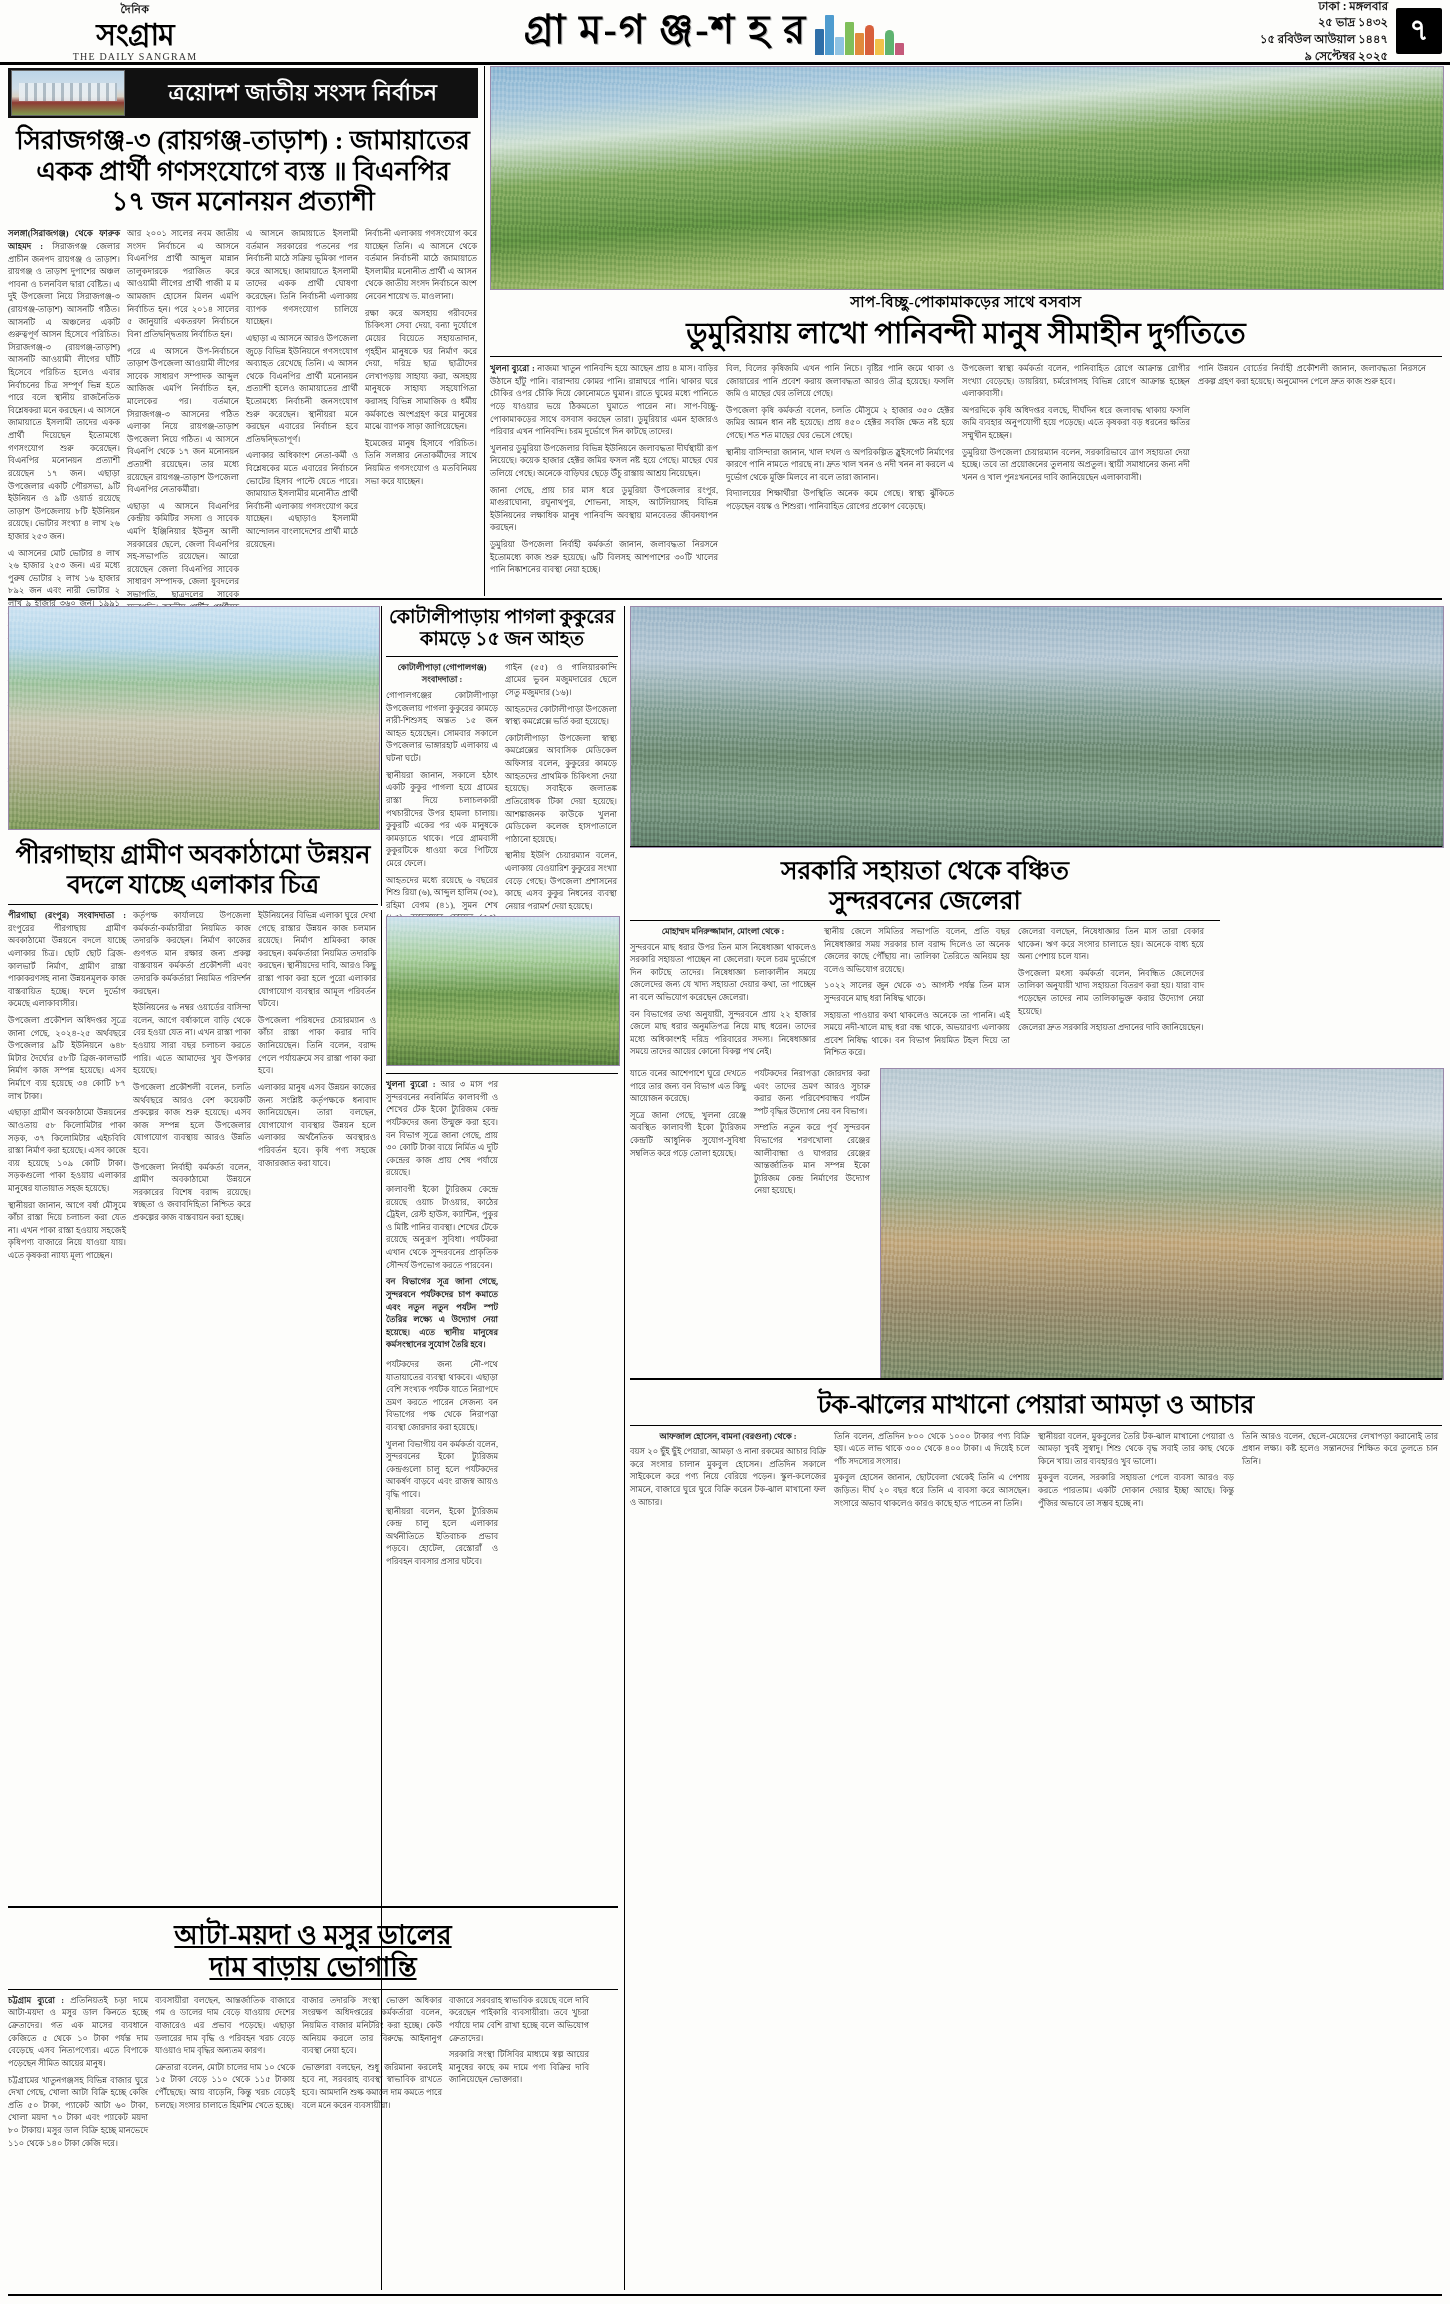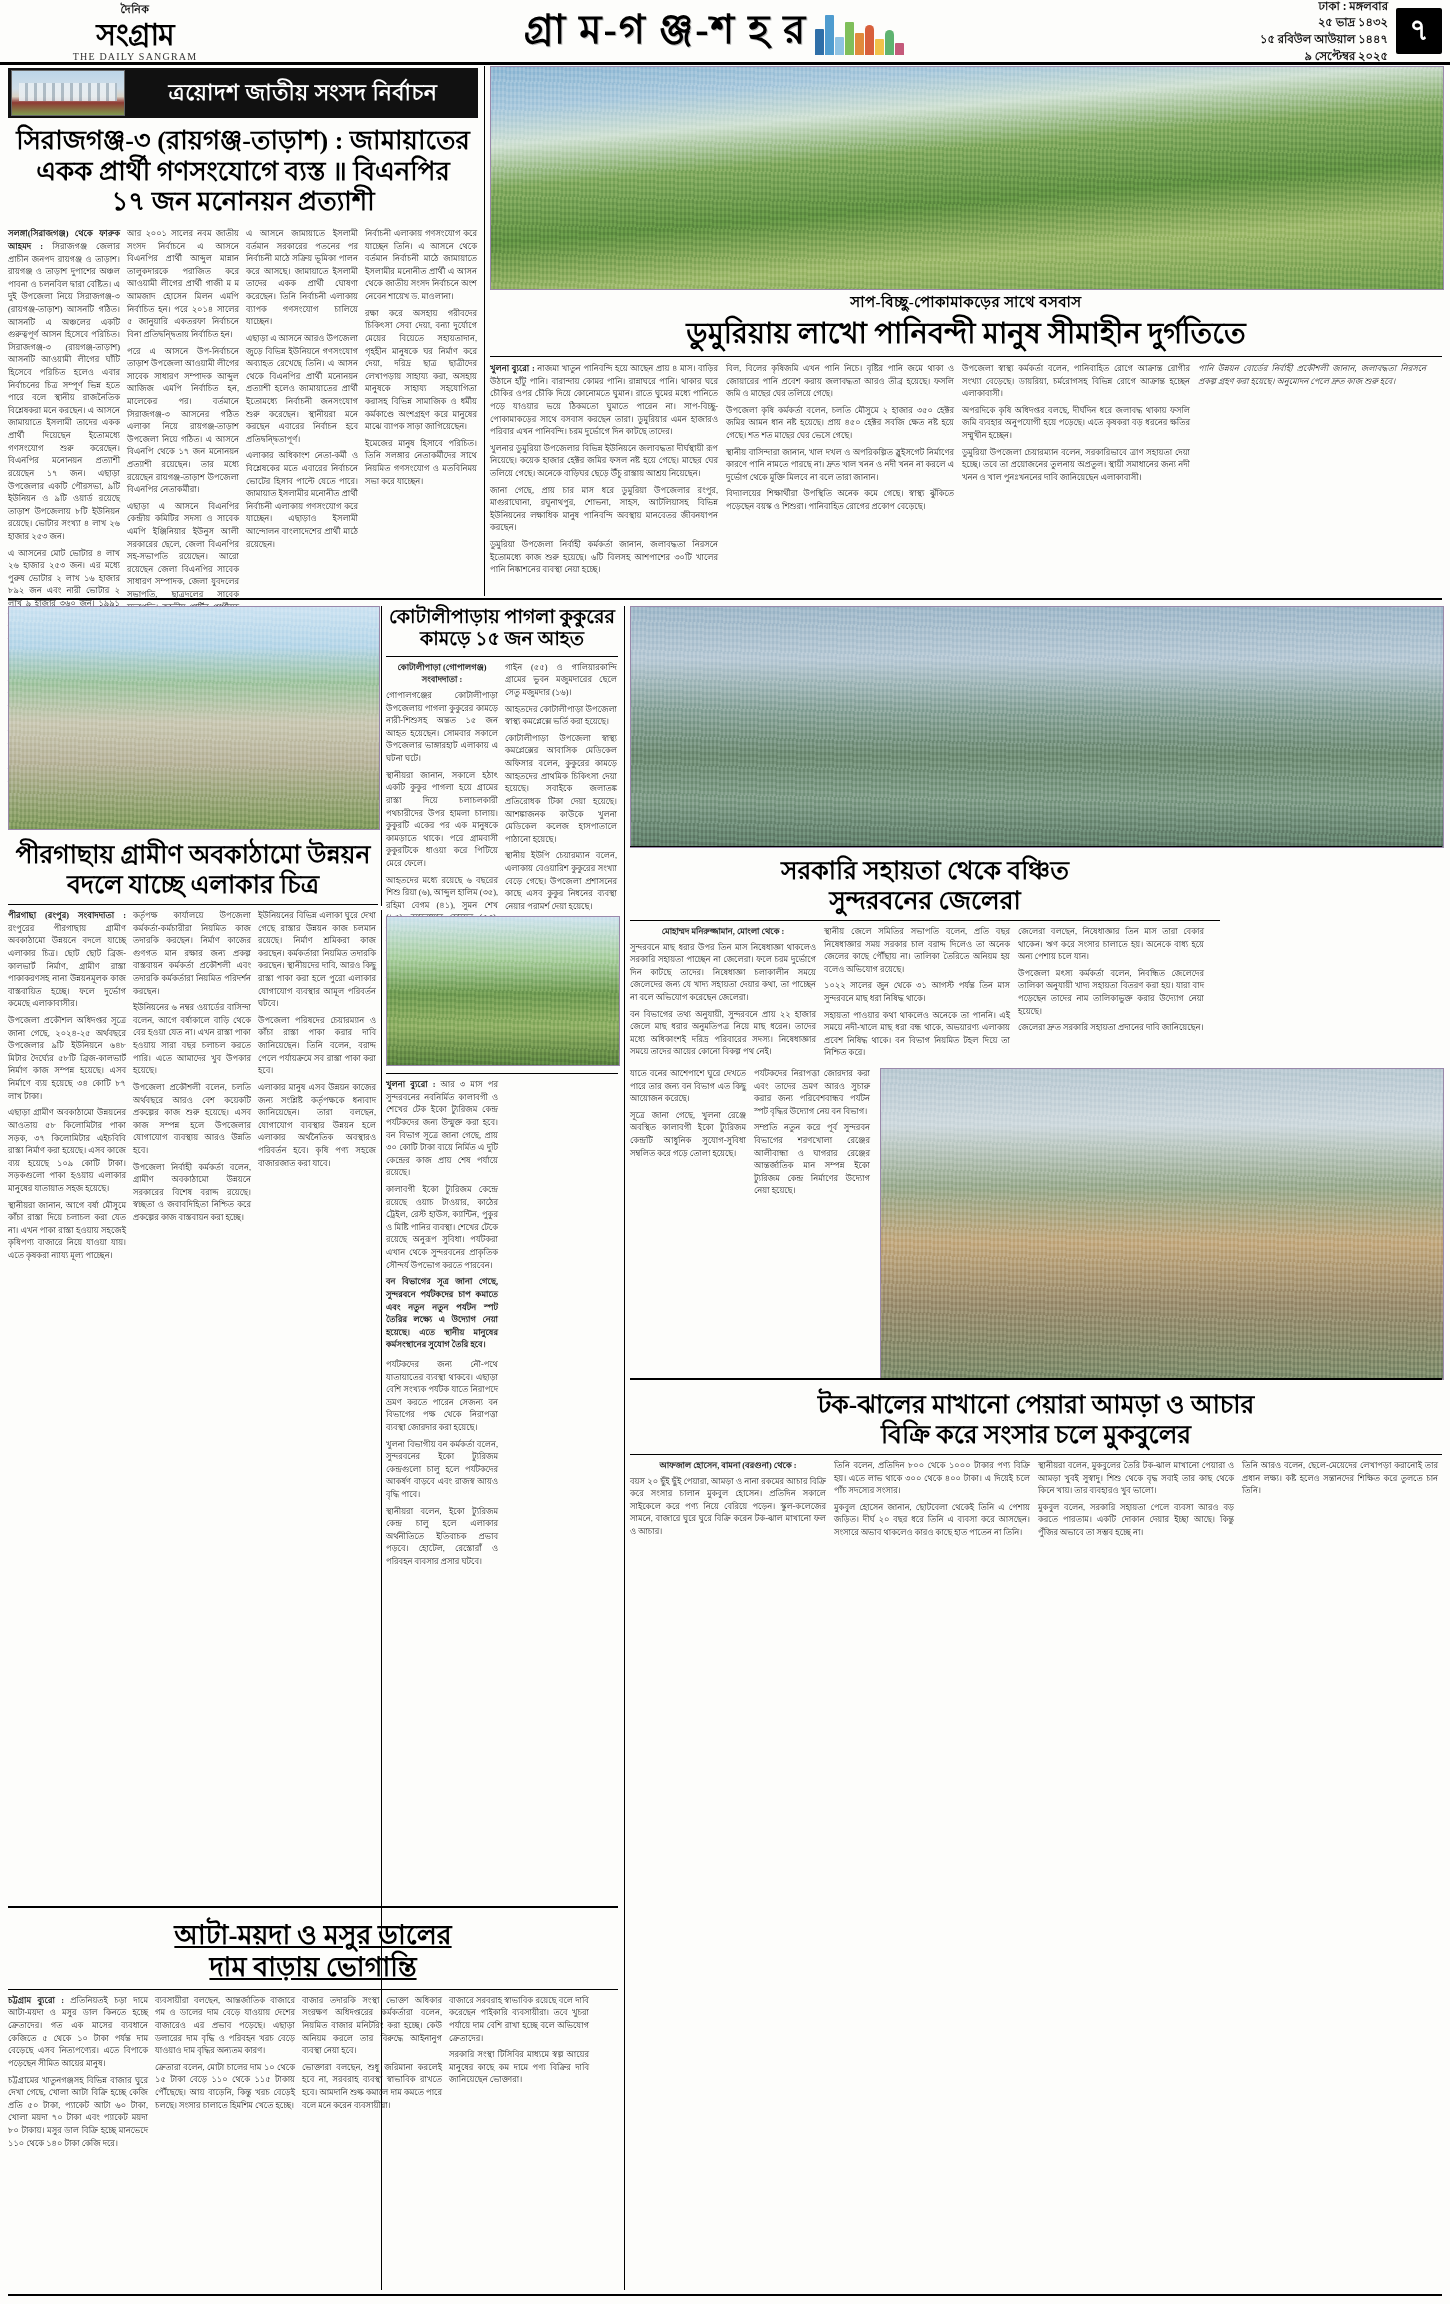--- a/index.html
+++ b/index.html
@@ -150,21 +150,21 @@
         <div class="col-text">বিল, বিলের কৃষিজমি এখন পানি নিচে। বৃষ্টির পানি জমে থাকা ও জোয়ারের পানি প্রবেশ করায় জলাবদ্ধতা আরও তীব্র হয়েছে। ফসলি জমি ও মাছের ঘের তলিয়ে গেছে।</div>
         <div class="col-text" style="margin-top:4px;">উপজেলা কৃষি কর্মকর্তা বলেন, চলতি মৌসুমে ২ হাজার ৩৫০ হেক্টর জমির আমন ধান নষ্ট হয়েছে। প্রায় ৪৫০ হেক্টর সবজি ক্ষেত নষ্ট হয়ে গেছে। শত শত মাছের ঘের ভেসে গেছে।</div>
         <div class="col-text" style="margin-top:4px;">স্থানীয় বাসিন্দারা জানান, খাল দখল ও অপরিকল্পিত স্লুইসগেট নির্মাণের কারণে পানি নামতে পারছে না। দ্রুত খাল খনন ও নদী খনন না করলে এ দুর্ভোগ থেকে মুক্তি মিলবে না বলে তারা জানান।</div>
         <div class="col-text" style="margin-top:4px;">বিদ্যালয়ের শিক্ষার্থীরা উপস্থিতি অনেক কমে গেছে। স্বাস্থ্য ঝুঁকিতে পড়েছেন বয়স্ক ও শিশুরা। পানিবাহিত রোগের প্রকোপ বেড়েছে।</div>
       </div>
       <div style="width:228px;">
         <div class="col-text">উপজেলা স্বাস্থ্য কর্মকর্তা বলেন, পানিবাহিত রোগে আক্রান্ত রোগীর সংখ্যা বেড়েছে। ডায়রিয়া, চর্মরোগসহ বিভিন্ন রোগে আক্রান্ত হচ্ছেন এলাকাবাসী।</div>
         <div class="col-text" style="margin-top:4px;">অপরদিকে কৃষি অধিদপ্তর বলছে, দীর্ঘদিন ধরে জলাবদ্ধ থাকায় ফসলি জমি ব্যবহার অনুপযোগী হয়ে পড়েছে। এতে কৃষকরা বড় ধরনের ক্ষতির সম্মুখীন হচ্ছেন।</div>
         <div class="col-text" style="margin-top:4px;">ডুমুরিয়া উপজেলা চেয়ারম্যান বলেন, সরকারিভাবে ত্রাণ সহায়তা দেয়া হচ্ছে। তবে তা প্রয়োজনের তুলনায় অপ্রতুল। স্থায়ী সমাধানের জন্য নদী খনন ও খাল পুনঃখননের দাবি জানিয়েছেন এলাকাবাসী।</div>
       </div>
-      <div style="width:228px;font-style:italic;">
+      <div style="width:228px;">
         <div class="col-text">পানি উন্নয়ন বোর্ডের নির্বাহী প্রকৌশলী জানান, জলাবদ্ধতা নিরসনে প্রকল্প গ্রহণ করা হয়েছে। অনুমোদন পেলে দ্রুত কাজ শুরু হবে।</div>
       </div>
     </div>
   </div>
 
   <div class="sect" style="left:8px;top:598px;width:1434px;border-top:2px solid #000;"></div>
   <div class="sect" style="left:484px;top:66px;height:530px;border-left:1px solid #000;"></div>
 
   <div class="sect photo ph-bridge" style="left:8px;top:606px;width:370px;height:222px;"></div>
 
@@ -278,21 +278,20 @@
         <div class="col-text" style="margin-top:4px;">সম্প্রতি নতুন করে পূর্ব সুন্দরবন বিভাগের শরণখোলা রেঞ্জের আলীবান্ধা ও ঘাগরার রেঞ্জের আন্তর্জাতিক মান সম্পন্ন ইকো ট্যুরিজম কেন্দ্র নির্মাণের উদ্যোগ নেয়া হয়েছে।</div>
       </div>
     </div>
   </div>
 
   <div class="sect photo ph-vendor" style="left:880px;top:1068px;width:562px;height:310px;"></div>
 
   <div class="sect" style="left:630px;top:1390px;width:812px;">
     <div class="hl" style="font-size:25px;">
       <div>টক-ঝালের মাখানো পেয়ারা আমড়া ও আচার</div>
-      <div>বিক্রি করে সংসার চলে মুকবুলের</div>
     </div>
     <div style="border-top:1px solid #000;margin-top:5px;"></div>
     <div style="display:flex;gap:8px;margin-top:5px;">
       <div style="width:196px;">
         <div class="col-text" style="text-align:center;font-weight:bold;">আফজাল হোসেন, বামনা (বরগুনা) থেকে :</div>
         <div class="col-text" style="margin-top:3px;">বয়স ২০ ছুঁই ছুঁই পেয়ারা, আমড়া ও নানা রকমের আচার বিক্রি করে সংসার চালান মুকবুল হোসেন। প্রতিদিন সকালে সাইকেলে করে পণ্য নিয়ে বেরিয়ে পড়েন। স্কুল-কলেজের সামনে, বাজারে ঘুরে ঘুরে বিক্রি করেন টক-ঝাল মাখানো ফল ও আচার।</div>
       </div>
       <div style="width:196px;">
         <div class="col-text">তিনি বলেন, প্রতিদিন ৮০০ থেকে ১০০০ টাকার পণ্য বিক্রি হয়। এতে লাভ থাকে ৩০০ থেকে ৪০০ টাকা। এ দিয়েই চলে পাঁচ সদস্যের সংসার।</div>
         <div class="col-text" style="margin-top:4px;">মুকবুল হোসেন জানান, ছোটবেলা থেকেই তিনি এ পেশায় জড়িত। দীর্ঘ ২০ বছর ধরে তিনি এ ব্যবসা করে আসছেন। সংসারে অভাব থাকলেও কারও কাছে হাত পাতেন না তিনি।</div>

